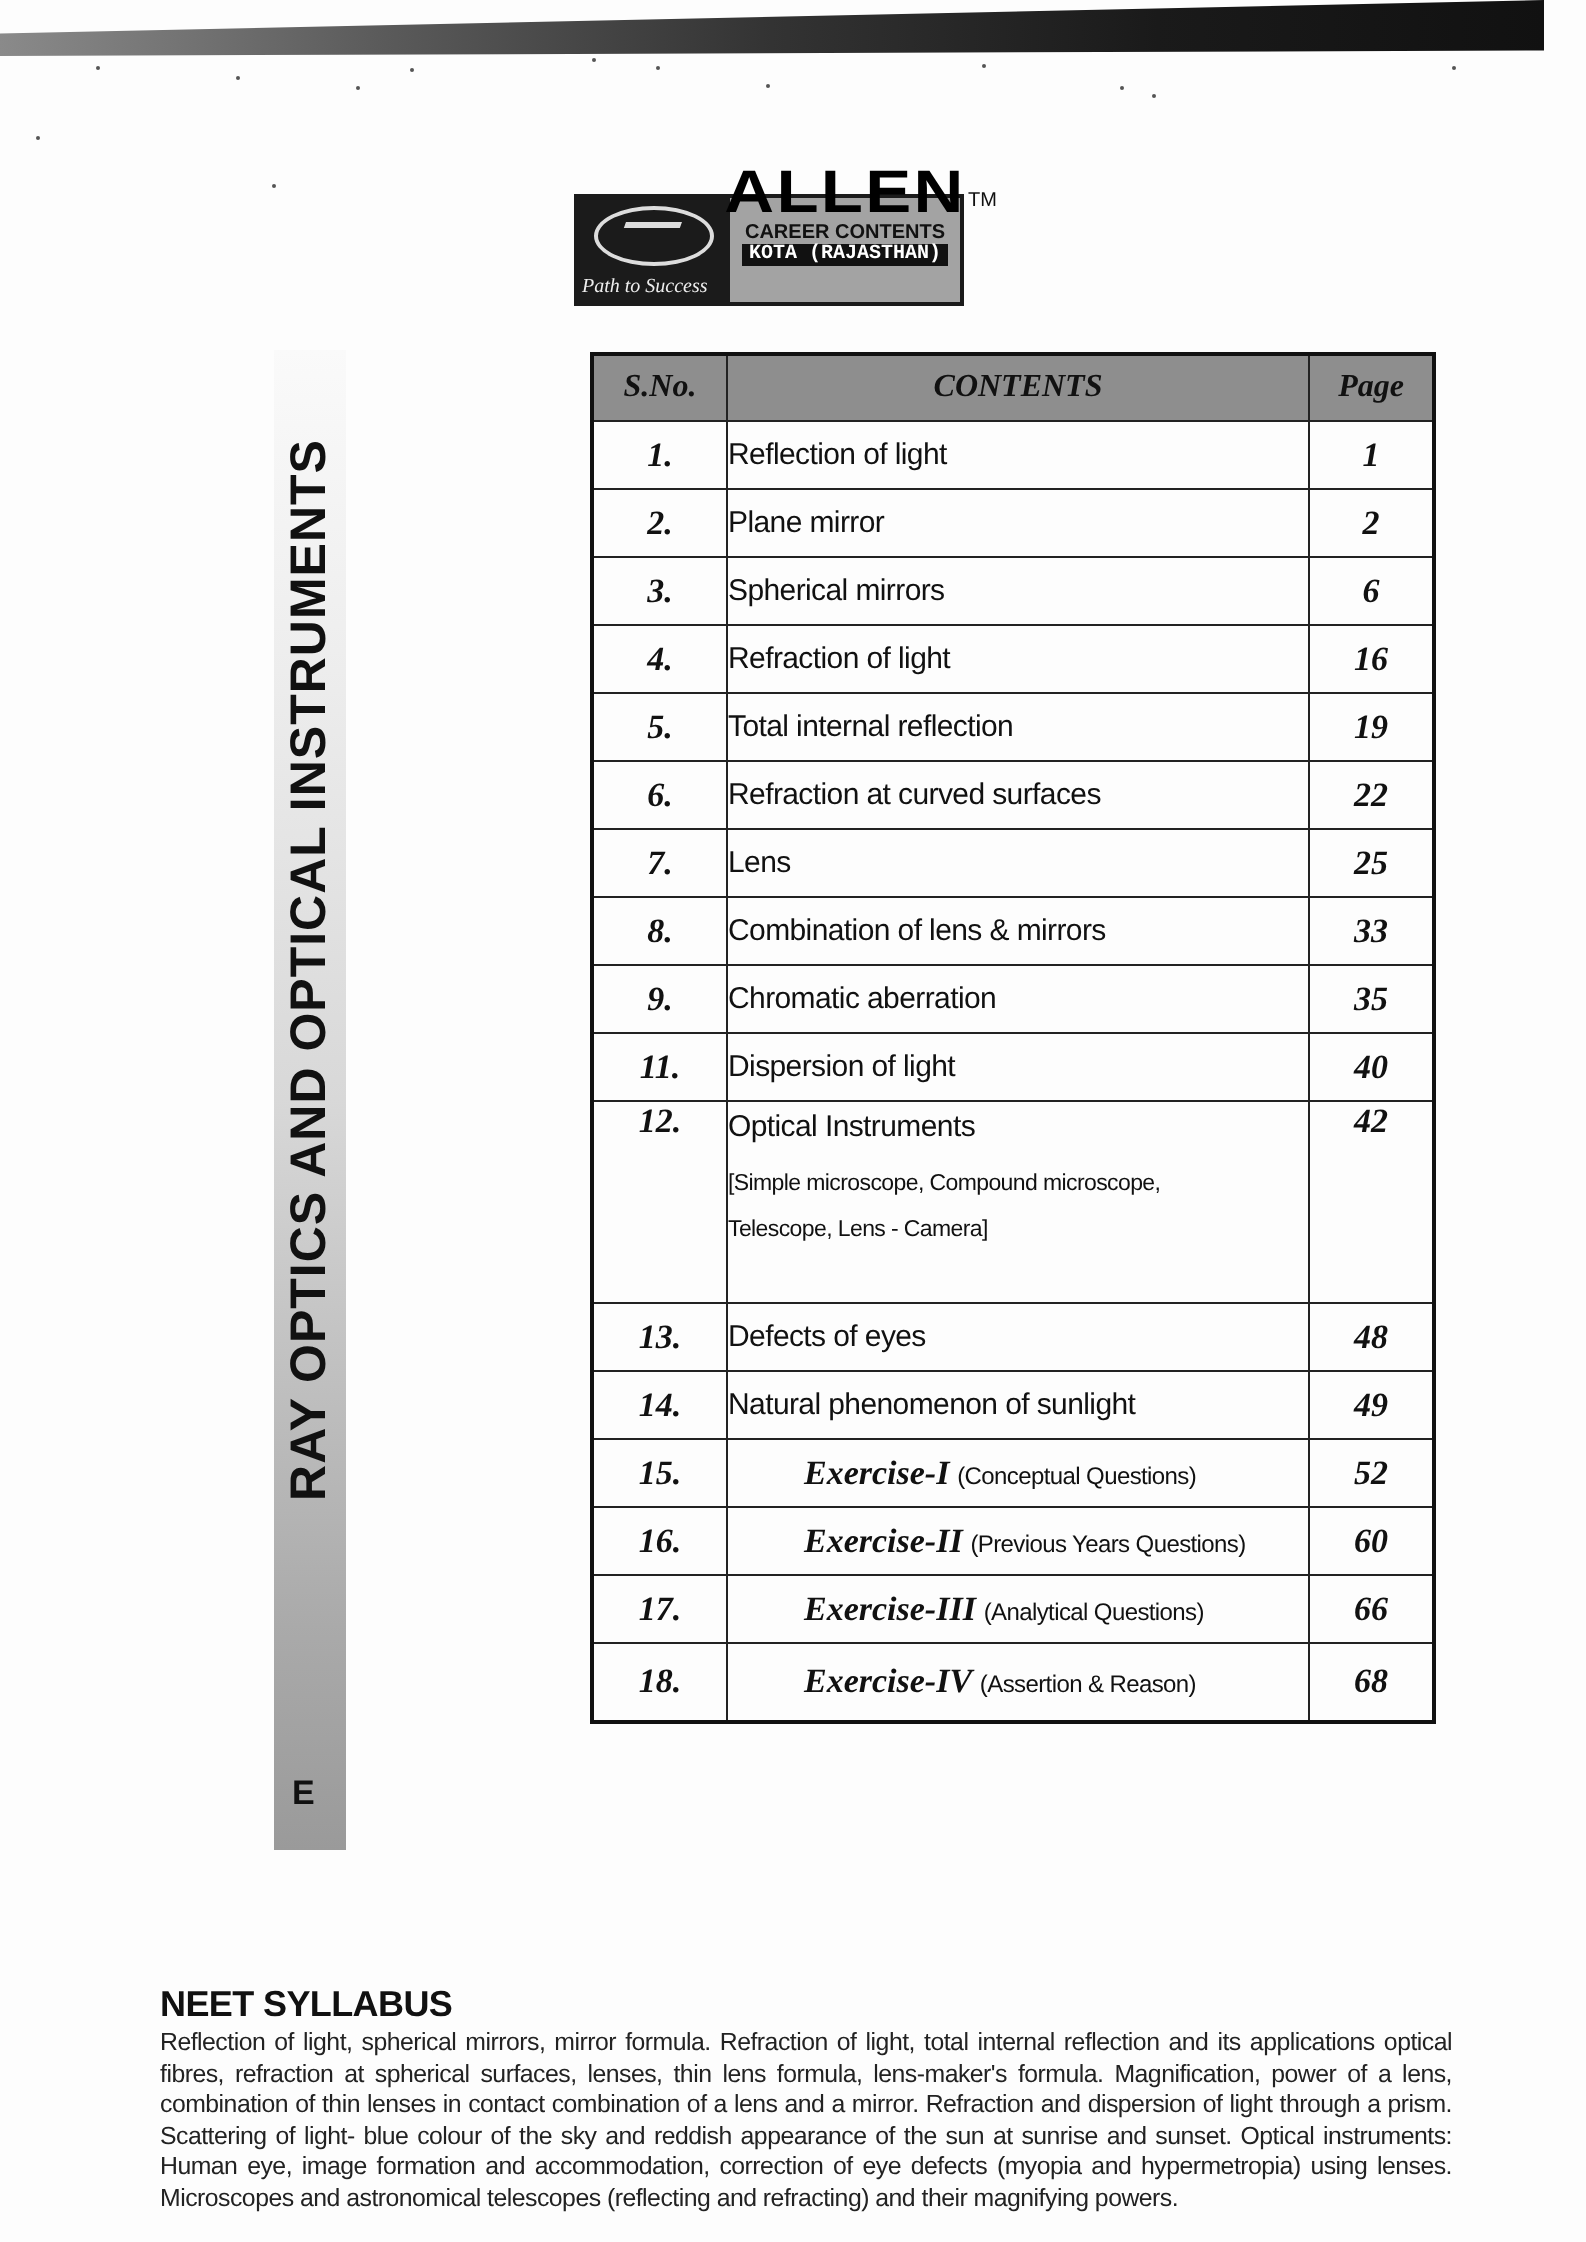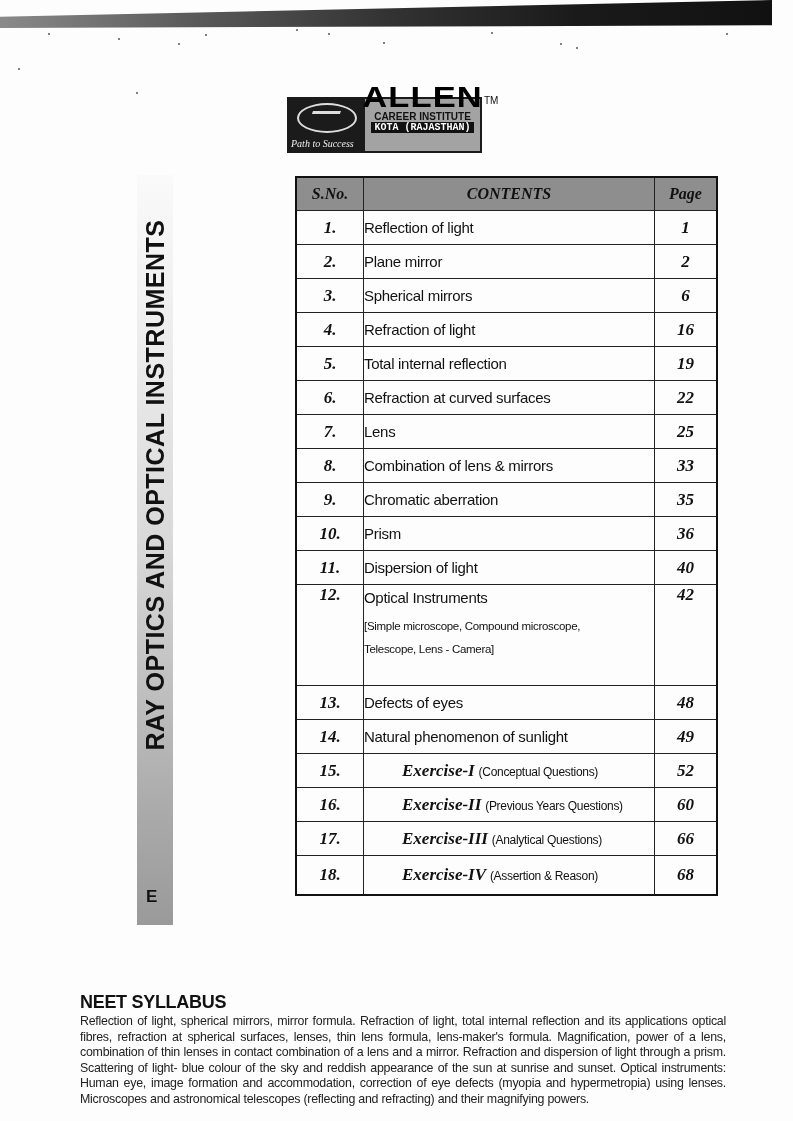--- a/index.html
+++ b/index.html
@@ -116,21 +116,21 @@
 <div class="speck" style="left:18px;top:68px"></div>
 <div class="speck" style="left:136px;top:92px"></div>
 
 <div class="logo">
   <div class="logo-left">
     <div class="logo-emblem"></div>
     <span class="logo-tag">Path to Success</span>
   </div>
   <div class="logo-right">
     <span class="logo-brand">ALLEN</span>
-    <span class="logo-sub1">CAREER INSTITUTE</span>
+    <span class="logo-sub1">CAREER CONTENTS</span>
     <span class="logo-sub2">KOTA (RAJASTHAN)</span>
   </div>
 </div>
 <span class="tm">TM</span>
 
 <div class="side-band"></div>
 <div class="side-title">RAY OPTICS AND OPTICAL INSTRUMENTS</div>
 <div class="side-e">E</div>
 
 <table class="toc">
@@ -179,25 +179,20 @@
     </tr>
     <tr>
       <td class="sno">8.</td>
       <td class="title">Combination of lens &amp; mirrors</td>
       <td class="page">33</td>
     </tr>
     <tr>
       <td class="sno">9.</td>
       <td class="title">Chromatic aberration</td>
       <td class="page">35</td>
-    </tr>
-    <tr>
-      <td class="sno">10.</td>
-      <td class="title">Prism</td>
-      <td class="page">36</td>
     </tr>
     <tr>
       <td class="sno">11.</td>
       <td class="title">Dispersion of light</td>
       <td class="page">40</td>
     </tr>
     <tr>
       <td class="sno tall">12.</td>
       <td class="title tall">
         <span>Optical Instruments</span>

